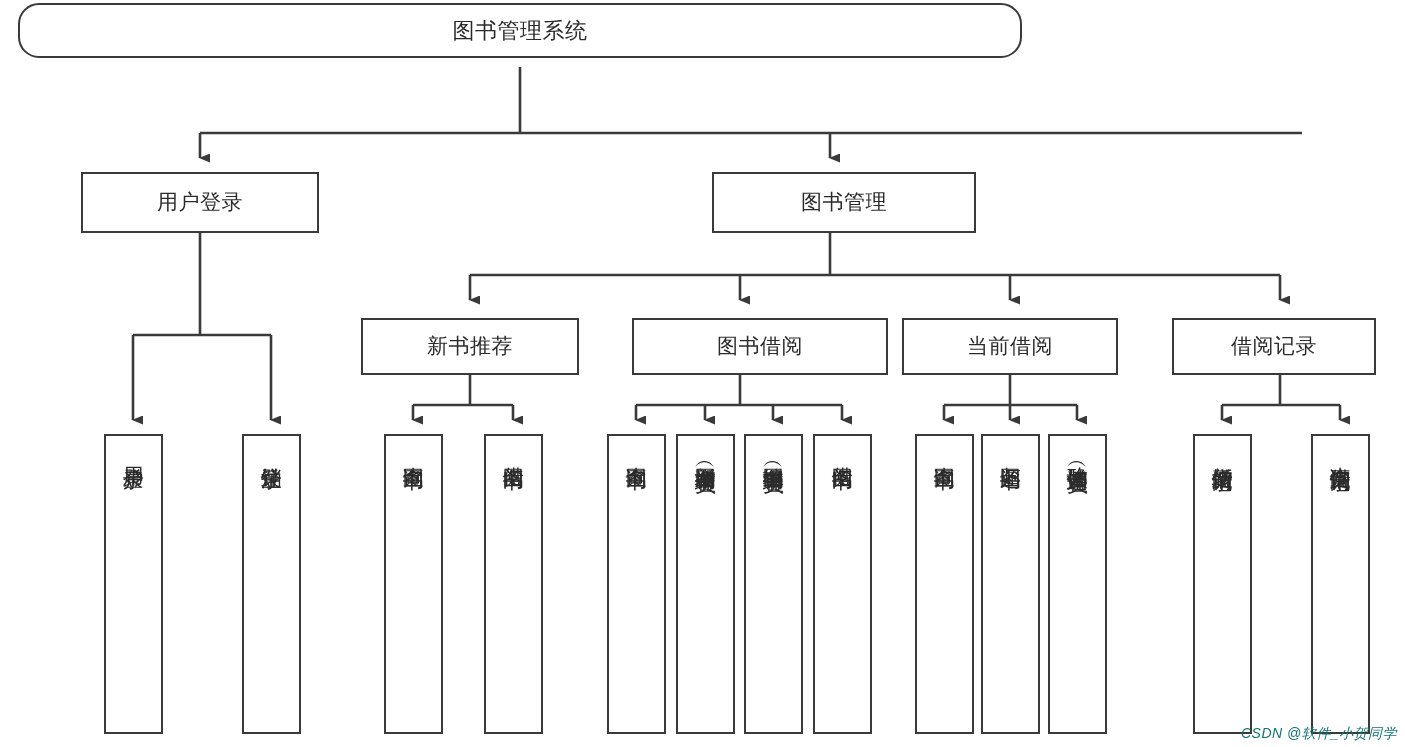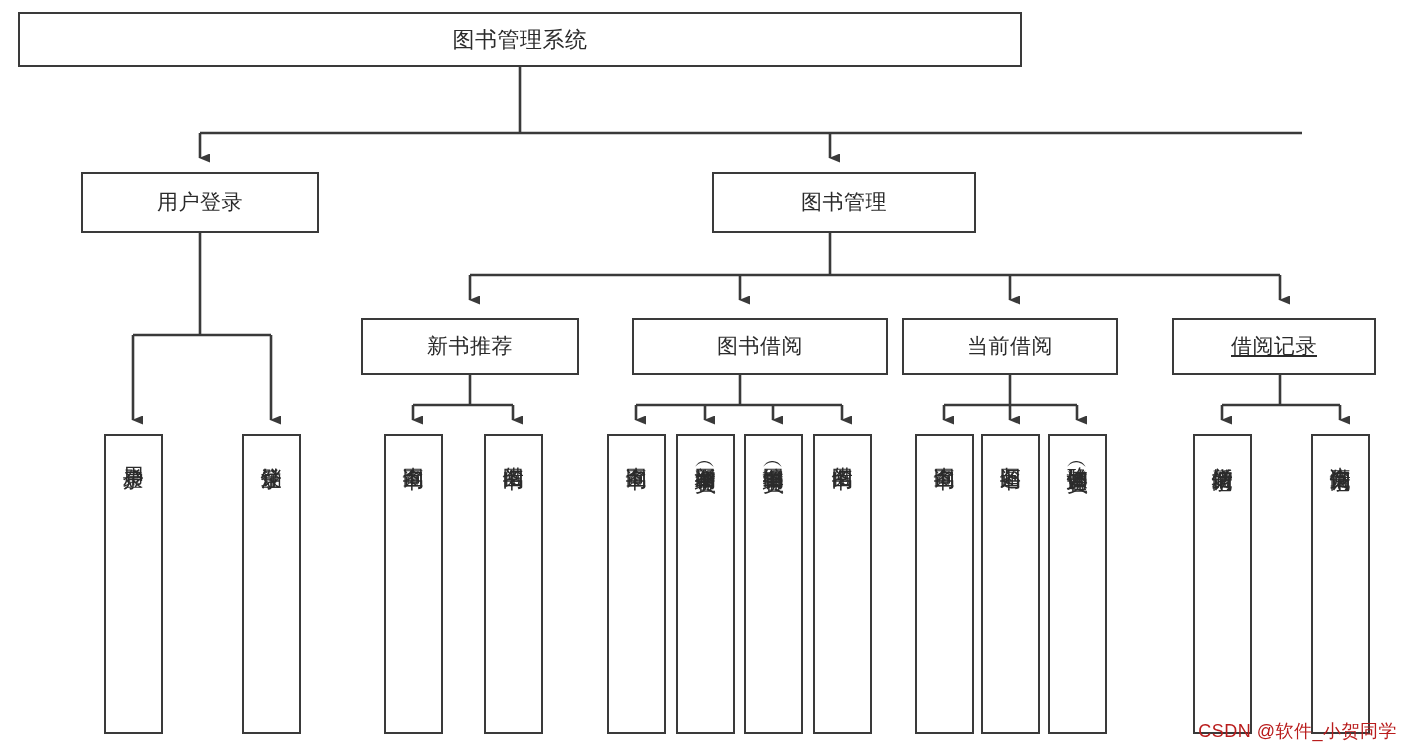--- a/index.html
+++ b/index.html
@@ -54,25 +54,26 @@
     letter-spacing: 1px;
     white-space: nowrap;
     text-align: left;
   }
   .leaf-l2 .node-label-v,
   .leaf-l3 .node-label-v { font-size: 21px; }
   .watermark {
     position: absolute;
     right: 8px;
     bottom: 4px;
-    font-size: 18px;
-    color: #b91c1c;
+    font-size: 14px;
+    color: #0f766e;
     letter-spacing: 0.5px;
     white-space: nowrap;
     pointer-events: none;
+    font-style: italic;
   }
 </style>
 </head>
 <body>
 
 <div id="canvas">
 
   <svg id="diagram-svg" viewBox="0 0 1405 747" xmlns="http://www.w3.org/2000/svg">
     <defs>
       <marker id="arrow" markerWidth="9" markerHeight="11" refX="4.5" refY="10" orient="auto" markerUnits="userSpaceOnUse">
@@ -116,21 +117,21 @@
       <path d="M1010,405 L1010,420" marker-end="url(#arrow)"></path>
       <path d="M1077,405 L1077,420" marker-end="url(#arrow)"></path>
 
       <path d="M1280,375 L1280,405"></path>
       <path d="M1222,405 L1340,405"></path>
       <path d="M1222,405 L1222,420" marker-end="url(#arrow)"></path>
       <path d="M1340,405 L1340,420" marker-end="url(#arrow)"></path>
     </g>
   </svg>
 
-  <div class="node-box root" style="left:18px; top:12px; width:1004px; height:55px;">
+  <div class="node-box root" style="left:18px; top:3px; width:1004px; height:55px;border-radius:21px;">
     <span class="node-label-h">图书管理系统</span>
   </div>
 
   <div class="node-box level2" style="left:81px; top:172px; width:238px; height:61px;">
     <span class="node-label-h">用户登录</span>
   </div>
 
   <div class="node-box level2" style="left:712px; top:172px; width:264px; height:61px;">
     <span class="node-label-h">图书管理</span>
   </div>
@@ -140,21 +141,21 @@
   </div>
 
   <div class="node-box level3" style="left:632px; top:318px; width:256px; height:57px;">
     <span class="node-label-h">图书借阅</span>
   </div>
 
   <div class="node-box level3" style="left:902px; top:318px; width:216px; height:57px;">
     <span class="node-label-h">当前借阅</span>
   </div>
 
-  <div class="node-box level3" style="left:1172px; top:318px; width:204px; height:57px;text-decoration:underline;">
+  <div class="node-box level3" style="left:1172px; top:318px; width:204px; height:57px;">
     <span class="node-label-h">借阅记录</span>
   </div>
 
   <div class="node-box leaf leaf-l2" style="left:104px; top:434px; width:59px; height:300px;">
     <span class="node-label-v">用户登录</span>
   </div>
 
   <div class="node-box leaf leaf-l2" style="left:242px; top:434px; width:59px; height:300px;">
     <span class="node-label-v">注销登录</span>
   </div>

